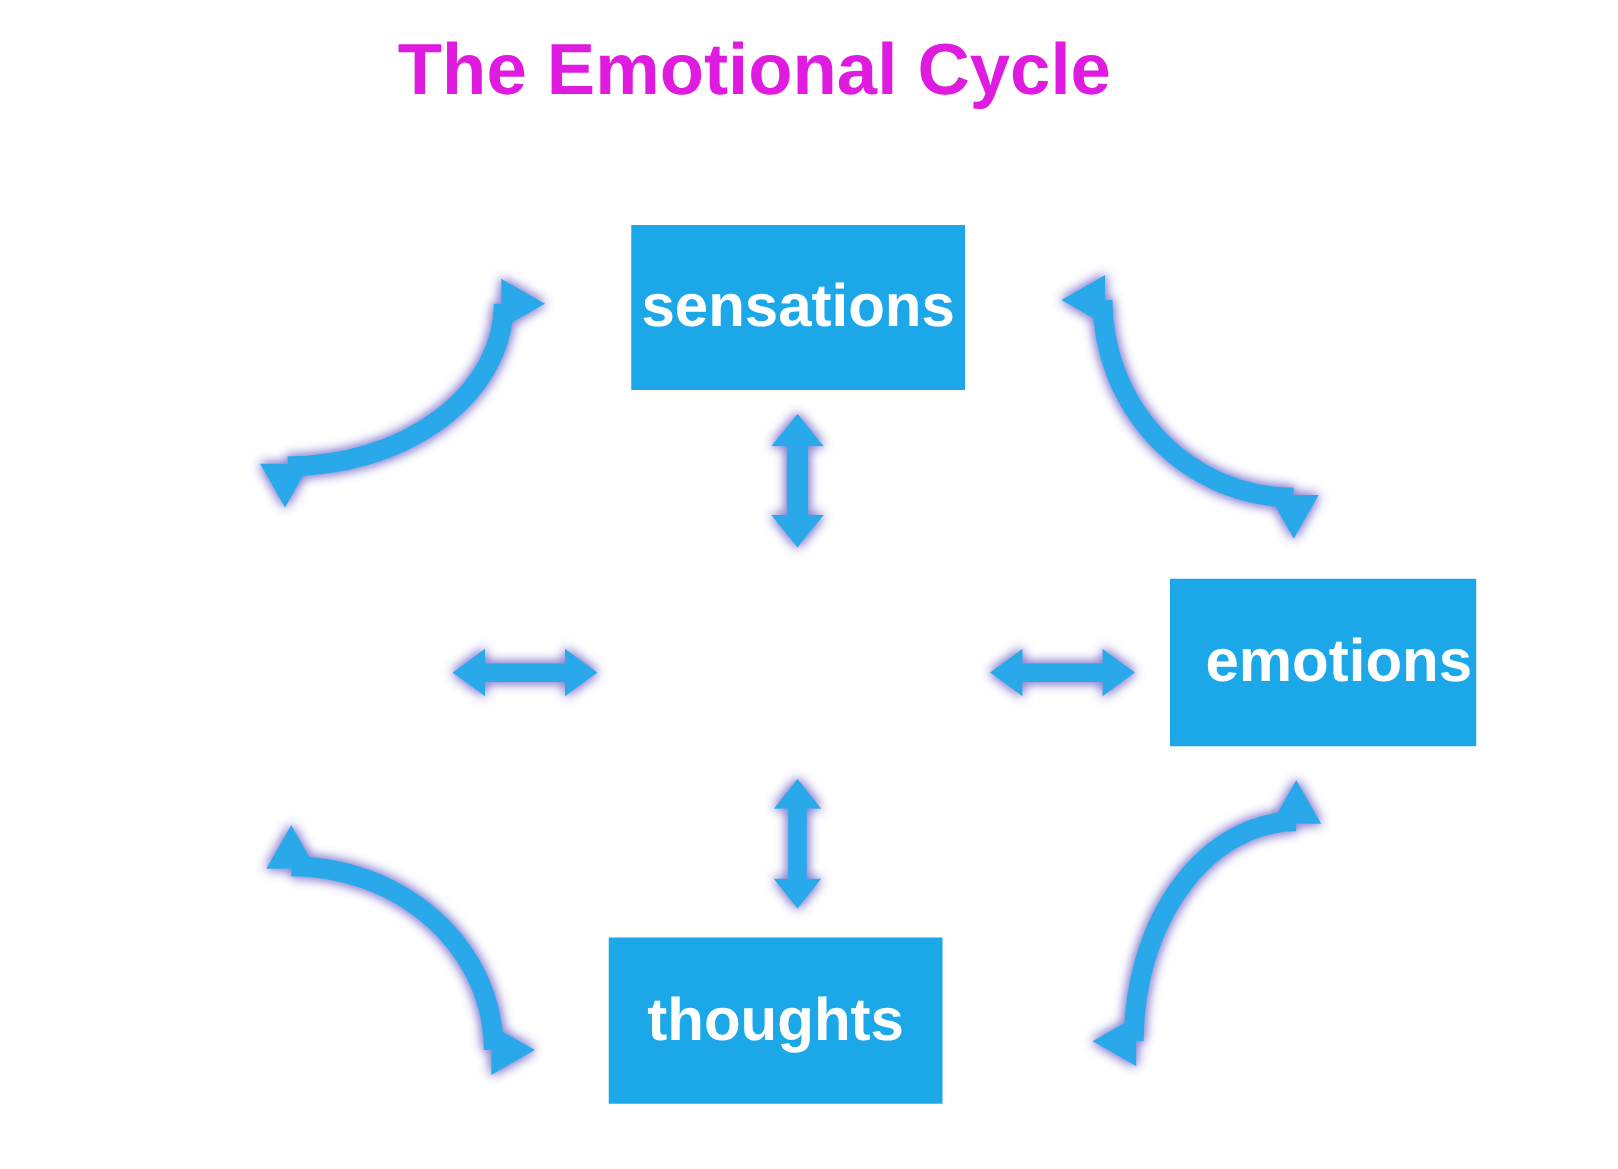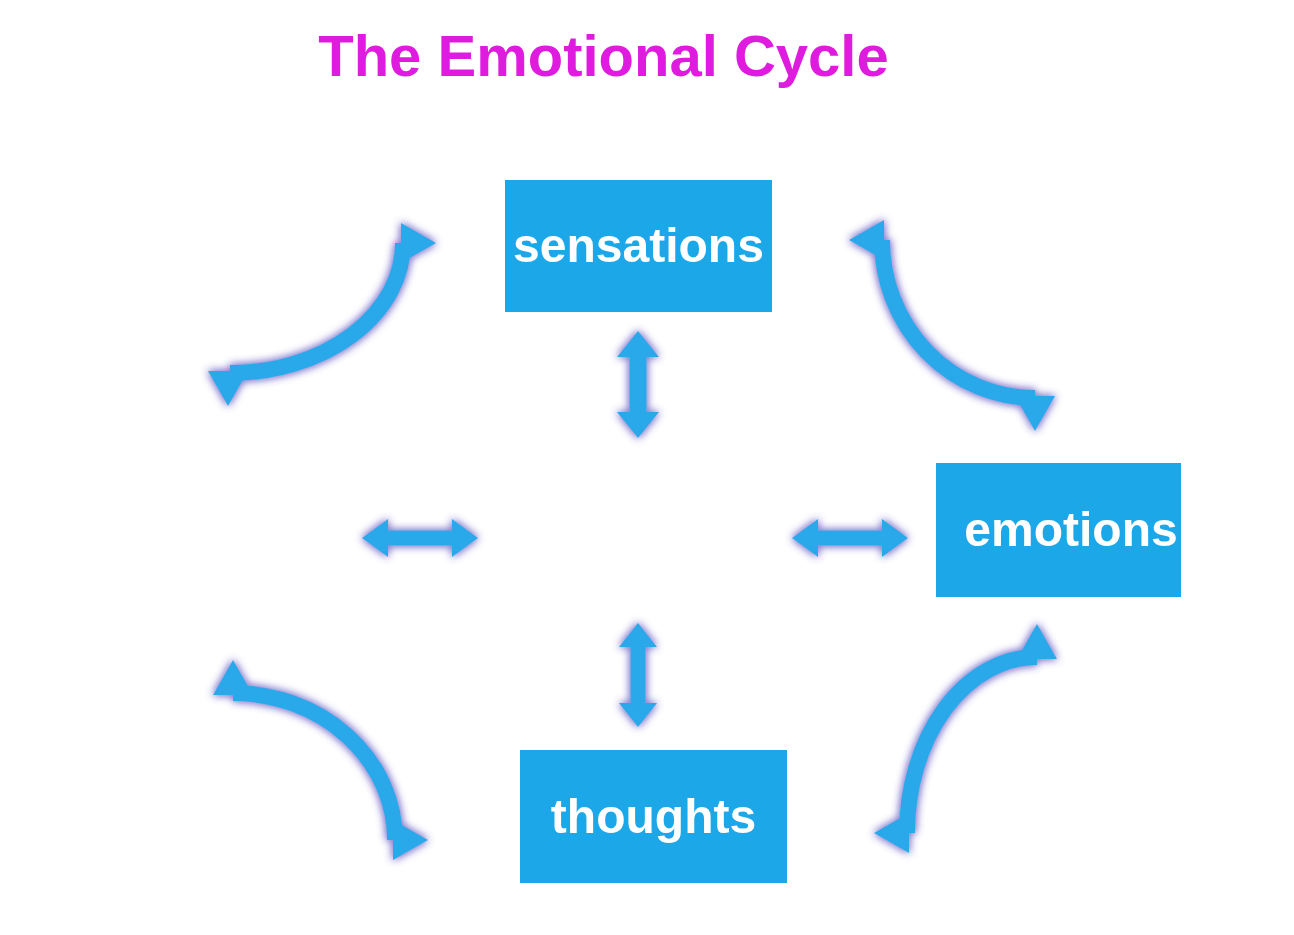--- a/index.html
+++ b/index.html
@@ -42,21 +42,21 @@
     align-items: center;
     justify-content: center;
     font-size: 48px;
     font-weight: 700;
     line-height: 1;
   }
   .node-sensations { left: 505px; top: 180px; width: 267px; height: 132px; }
   .node-trigger    { left: 72px;  top: 463px; width: 268px; height: 135px; }
   .node-emotions   { left: 505px; top: 463px; width: 267px; height: 135px; }
   .node-behaviors  { left: 936px; top: 463px; width: 270px; height: 134px; }
-  .node-thoughts   { left: 520px; top: 750px; width: 267px; height: 133px; }
+  .node-thoughts   { left: 487px; top: 750px; width: 267px; height: 133px; }
   svg.arrows {
     position: absolute;
     inset: 0;
     width: 1294px;
     height: 935px;
     pointer-events: none;
   }
   .arrow-shaft {
     fill: none;
     stroke: var(--arrow-fill);

